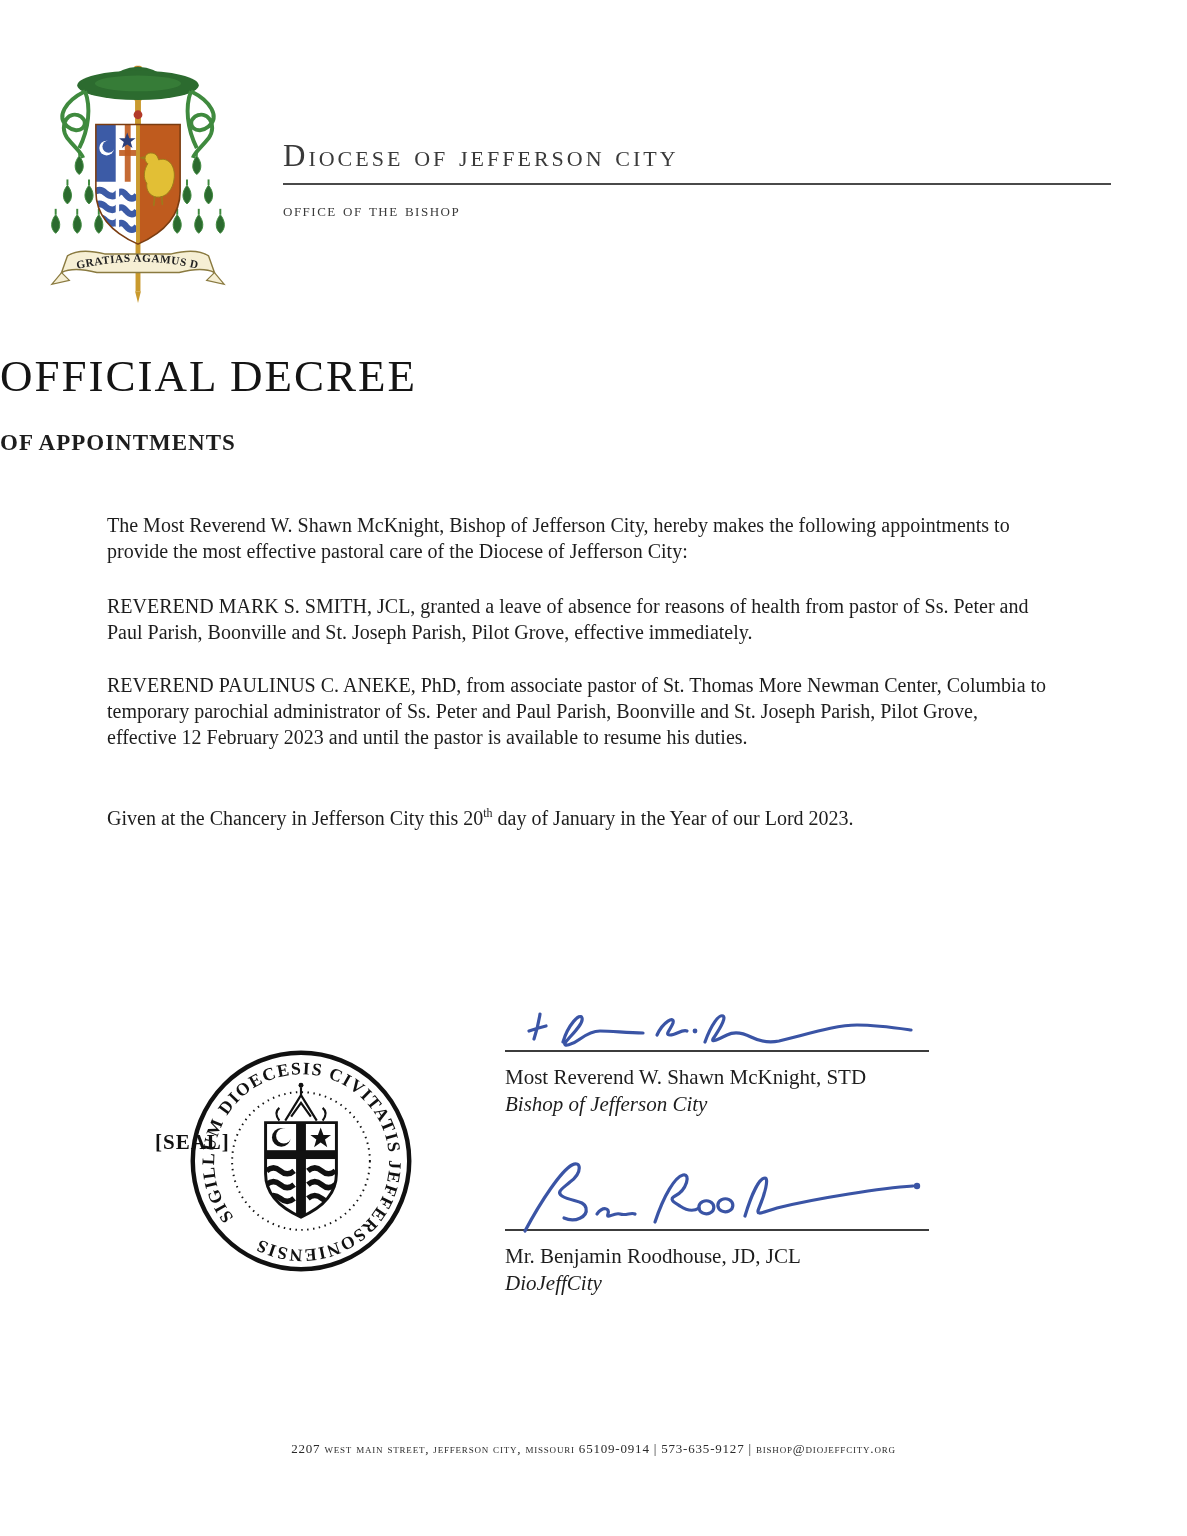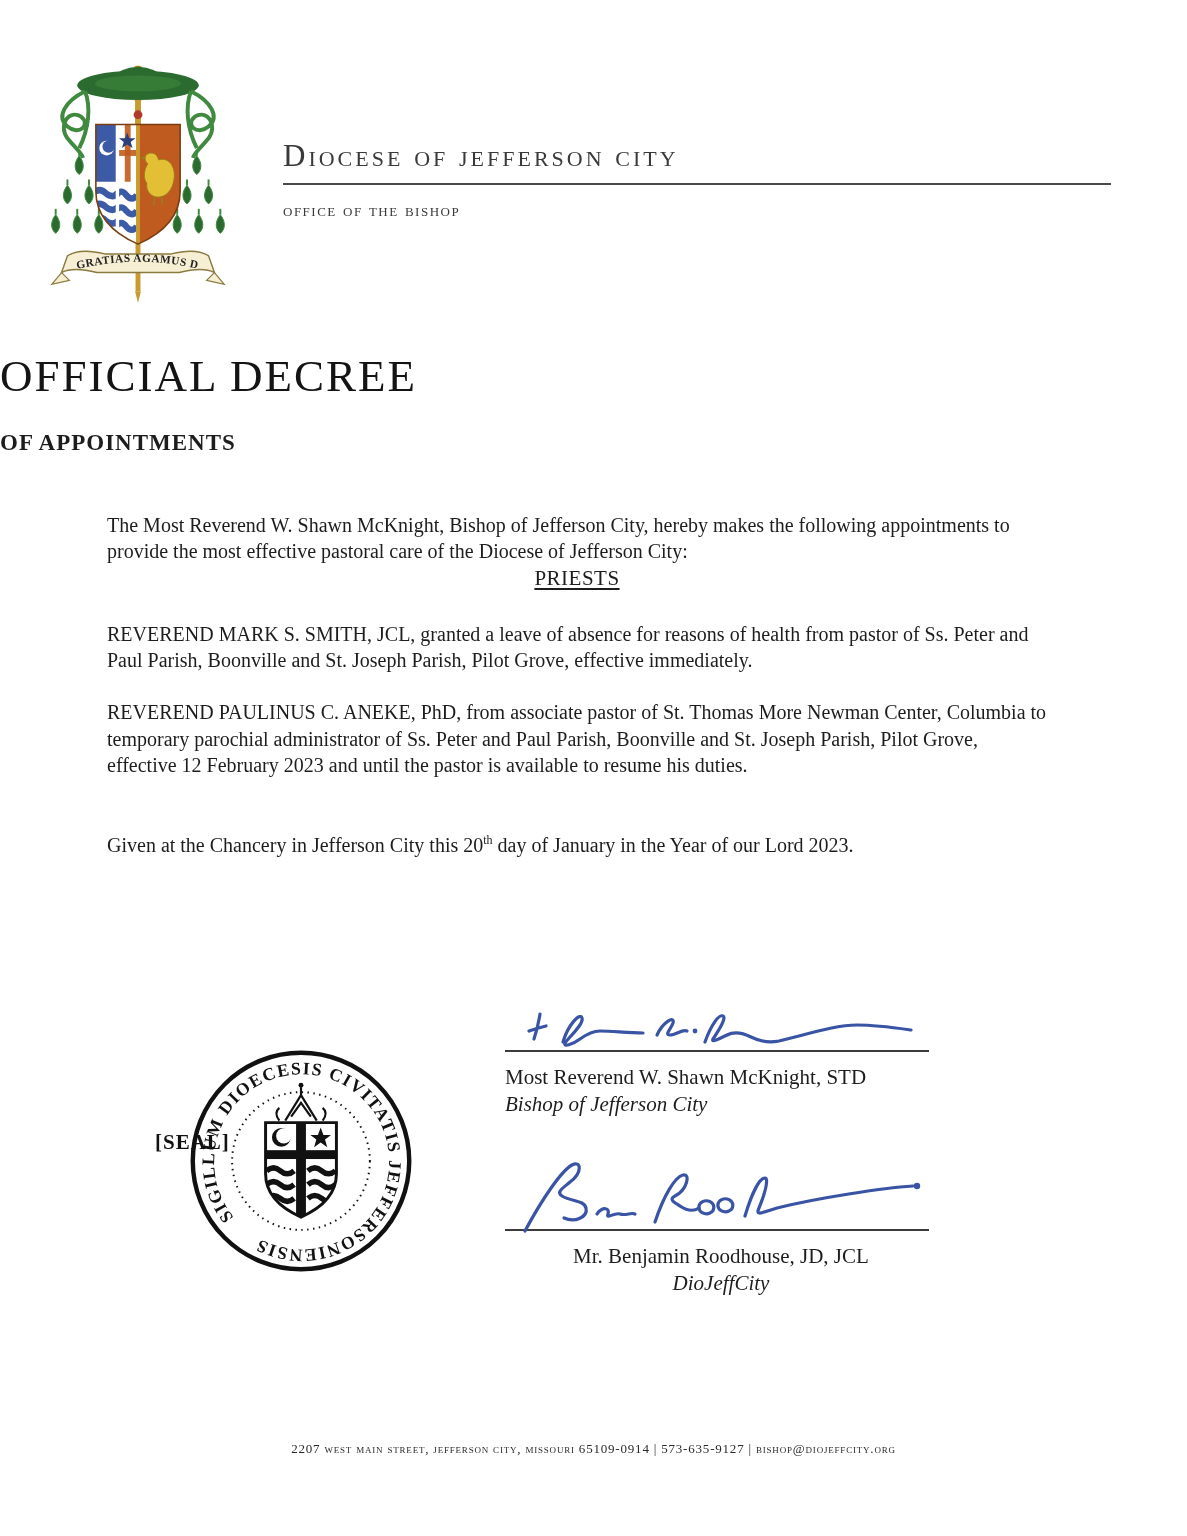--- a/index.html
+++ b/index.html
@@ -56,21 +56,21 @@
   .seal-wrap{position:absolute;left:178px;top:38px;width:246px;height:246px;}
   .seal-label{
     position:absolute;left:155px;top:130px;
     font-size:21px;font-weight:600;letter-spacing:1px;color:#111;
   }
   .sig-col{position:absolute;left:505px;top:0;width:432px;}
   .sig-svg{display:block;}
   .sig-line{border-top:2px solid #3c3c3c;width:424px;margin-top:-6px;}
   .sig-name{margin-top:12px;font-size:21px;line-height:1.3;}
   .sig-title{font-size:21px;line-height:1.3;font-style:italic;}
-  .sig-block + .sig-block{margin-top:32px;text-align:center;}
+  .sig-block + .sig-block{margin-top:32px;}
   
   .footer{
     position:absolute;top:1441px;left:0;right:0;text-align:center;
     font-size:13px;letter-spacing:.8px;color:#2a2a2a;
     font-variant:small-caps;text-transform:lowercase;
   }
   
   .blue-ink{stroke:var(--signature_ink);fill:none;stroke-width:3.2;stroke-linecap:round;stroke-linejoin:round;}
   .blue-dot{fill:var(--signature_ink);}
 </style>
@@ -180,21 +180,20 @@
     </div>
   </div>
 
   <div class="title-block">
     <div class="decree-title">OFFICIAL DECREE</div>
     <div class="decree-subtitle">OF APPOINTMENTS</div>
   </div>
 
   <div class="body-block">
     <p>The Most Reverend W. Shawn McKnight, Bishop of Jefferson City, hereby makes the following appointments to provide the most effective pastoral care of the Diocese of Jefferson City:</p>
-    <p class="section-heading"><span>PRIESTS</span></p>
     <p class="appointment">REVEREND MARK S. SMITH, JCL, granted a leave of absence for reasons of health from pastor of Ss. Peter and Paul Parish, Boonville and St. Joseph Parish, Pilot Grove, effective immediately.</p>
     <p class="appointment">REVEREND PAULINUS C. ANEKE, PhD, from associate pastor of St. Thomas More Newman Center, Columbia to temporary parochial administrator of Ss. Peter and Paul Parish, Boonville and St. Joseph Parish, Pilot Grove, effective 12 February 2023 and until the pastor is available to resume his duties.</p>
     <p class="given-line"><span>Given at the Chancery in Jefferson City this 20</span><sup>th</sup><span> day of January in the Year of our Lord 2023.</span></p>
   </div>
 
   <div class="closing">
 
     <div class="seal-wrap">
       <svg viewBox="0 0 250 250" width="246" height="246" aria-hidden="true">
         <defs>

